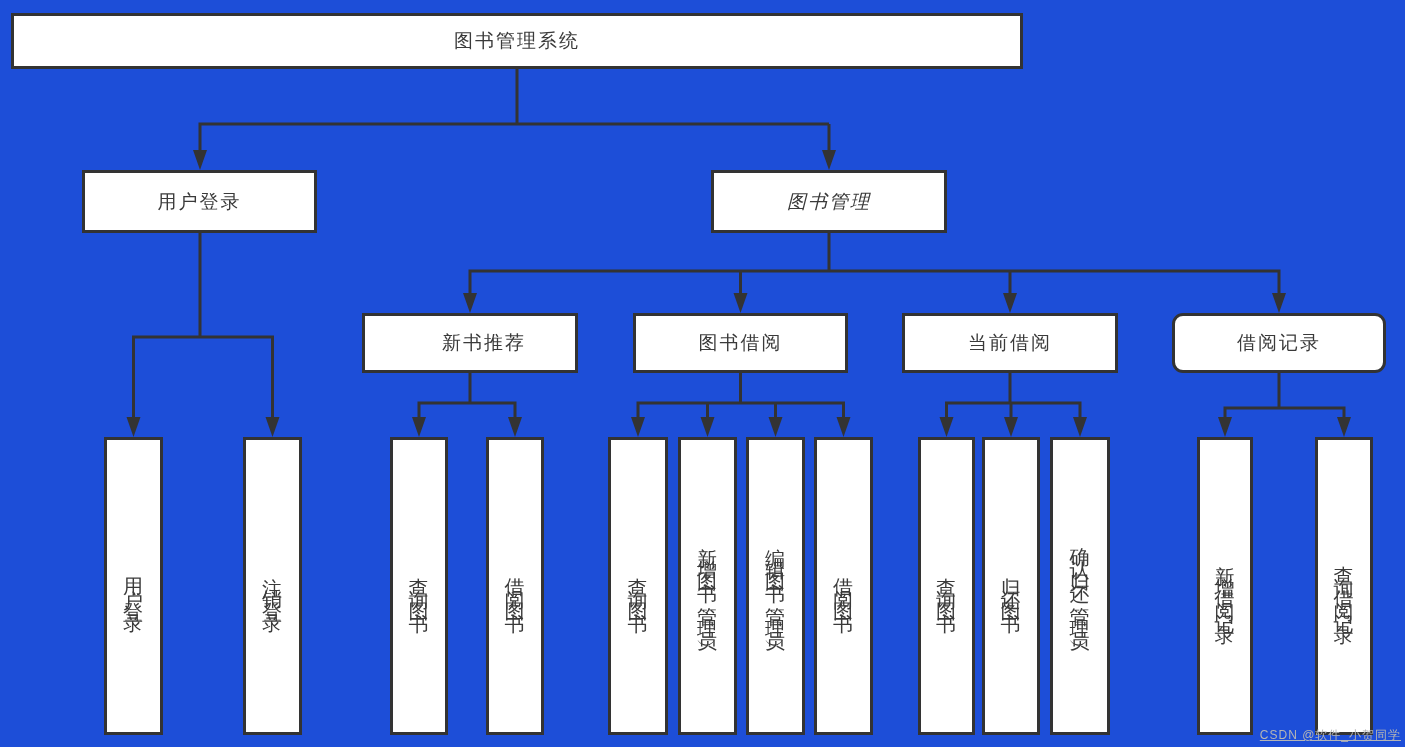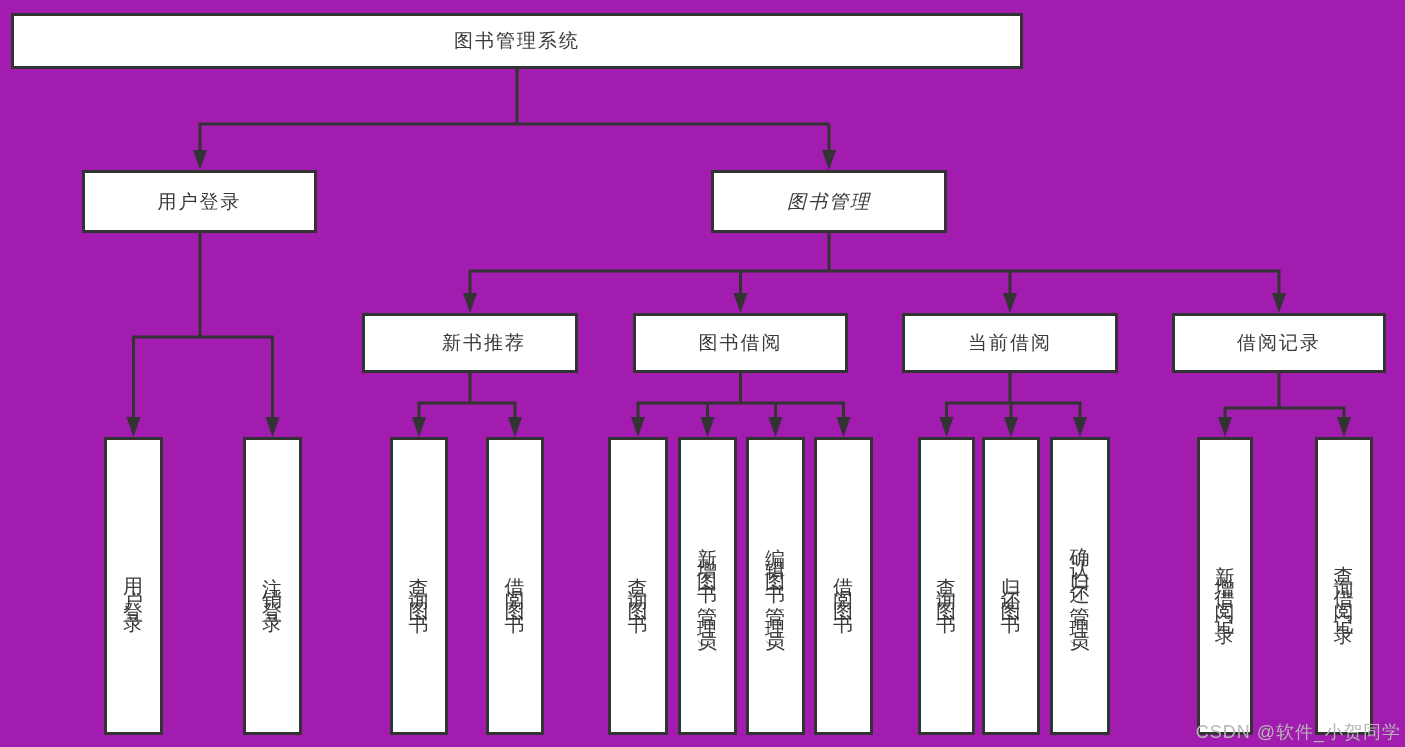--- a/index.html
+++ b/index.html
@@ -1,21 +1,21 @@
 <!DOCTYPE html>
 <html><head>
 <meta charset="utf-8">
 <style>
   * { margin: 0; padding: 0; box-sizing: border-box; }
   html, body { background: #ffffff; }
   #canvas {
     position: relative;
     width: 1405px;
     height: 747px;
-    background: #a21caf;
+    background: #1d4ed8;
     font-family: "Liberation Sans", "DejaVu Sans", sans-serif;
     overflow: hidden;
   }
   .node {
     position: absolute;
     border: 3px solid #333333;
     background: #ffffff;
     display: flex;
     align-items: center;
     justify-content: center;
@@ -39,25 +39,26 @@
     position: absolute;
     left: 0; top: 0;
     width: 1405px;
     height: 747px;
     pointer-events: none;
   }
   #watermark {
     position: absolute;
     right: 4px;
     bottom: 3px;
-    font-size: 18px;
+    font-size: 12px;
     color: #b5b5b5;
     letter-spacing: 1px;
     z-index: 5;
     white-space: nowrap;
+    text-decoration: underline;
   }
 </style>
 </head>
 <body>
 
 <div id="canvas">
 
   <svg id="connectors" viewBox="0 0 1405 747" xmlns="http://www.w3.org/2000/svg">
     <g stroke="#333333" stroke-width="3" fill="none">
 
@@ -118,21 +119,21 @@
 
   <div class="node hbox" style="left:362px; top:313px; width:216px; height:60px;padding-left:28px;">
     <span>新书推荐</span>
   </div>
   <div class="node hbox" style="left:902px; top:313px; width:216px; height:60px;">
     <span>当前借阅</span>
   </div>
   <div class="node hbox" style="left:633px; top:313px; width:215px; height:60px;">
     <span>图书借阅</span>
   </div>
-  <div class="node hbox" style="left:1172px; top:313px; width:214px; height:60px;">
+  <div class="node hbox" style="left:1172px; top:313px; width:214px; height:60px;border-radius:11px;">
     <span>借阅记录</span>
   </div>
 
   <div class="node vbox" style="left:104px; top:437px; width:59px; height:298px;">
     <span>用户登录</span>
   </div>
   <div class="node vbox" style="left:243px; top:437px; width:59px; height:298px;">
     <span>注销登录</span>
   </div>
 

